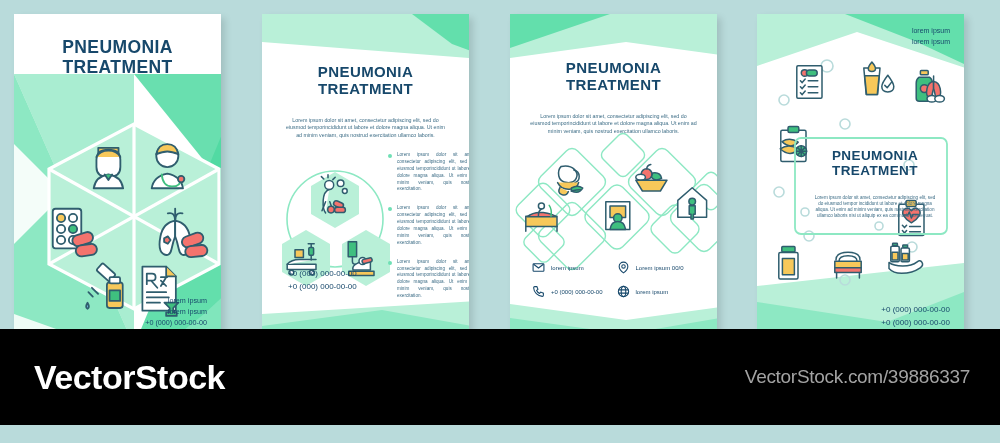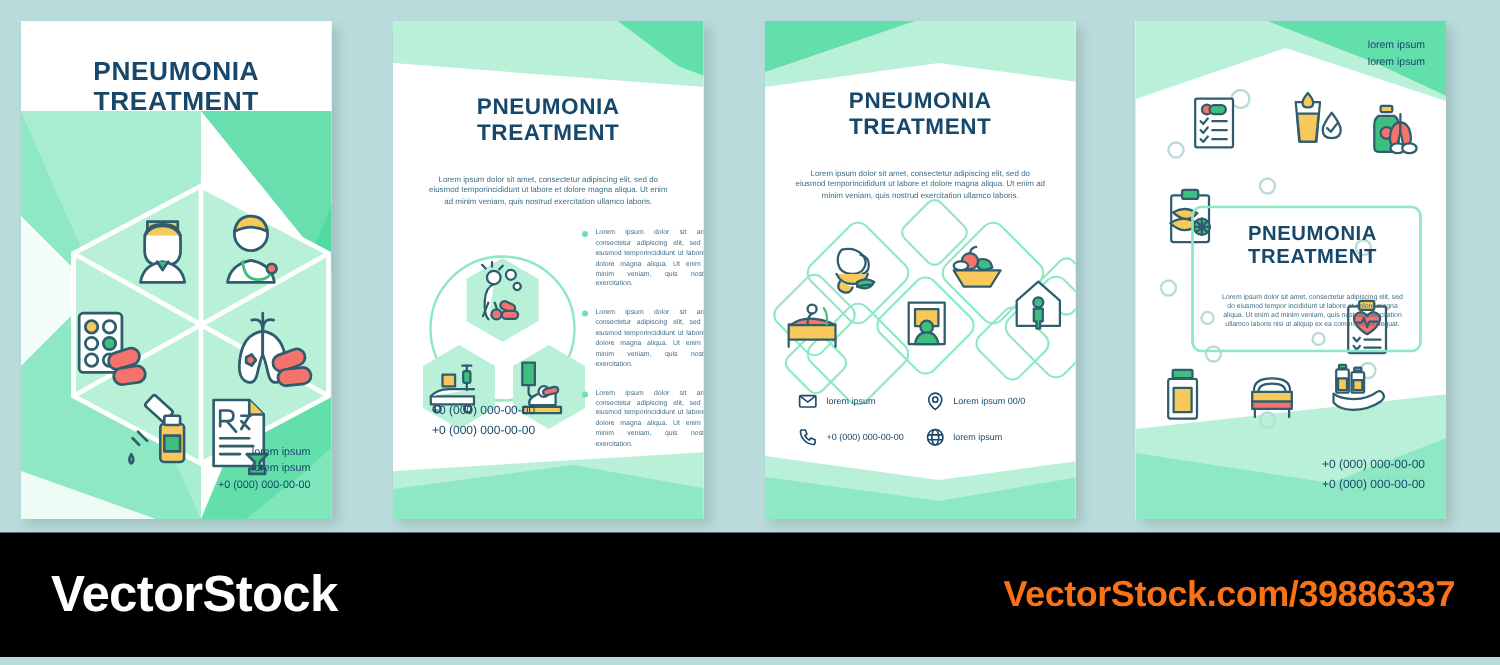--- a/index.html
+++ b/index.html
@@ -71,29 +71,29 @@
   }
   .p4-title{position:absolute;left:0;right:0;top:6px;font-size:13.5px;}
   .p4-sub{position:absolute;left:8px;right:8px;top:48px;font-size:4.6px;}
   .p4-foot{
     position:absolute;right:14px;bottom:16px;text-align:right;
     color:#17486b;font-size:8px;line-height:1.6;
   }
 
   
   .watermark{
-    position:absolute;left:0;bottom:5px;width:1000px;height:83px;background:#000;
+    position:absolute;left:0;bottom:18px;width:1000px;height:96px;background:#000;
   }
   .wm-left{
     position:absolute;left:34px;top:50%;transform:translateY(-50%);
     color:#fff;font-size:34px;font-weight:bold;letter-spacing:-.5px;
   }
   .wm-right{
     position:absolute;right:30px;top:50%;transform:translateY(-50%);
-    color:#f97316;font-size:24px;font-weight:bold;letter-spacing:-.3px;
+    color:#a3a3a3;font-size:19px;font-weight:normal;letter-spacing:-.3px;
   }
 </style>
 </head>
 <body>
 
 <div class="stage">
 
   <div class="panel" id="panel1">
     <svg class="hexwrap" viewBox="0 0 233 332">
       <rect x="0" y="0" width="233" height="332" fill="#ffffff"></rect>

